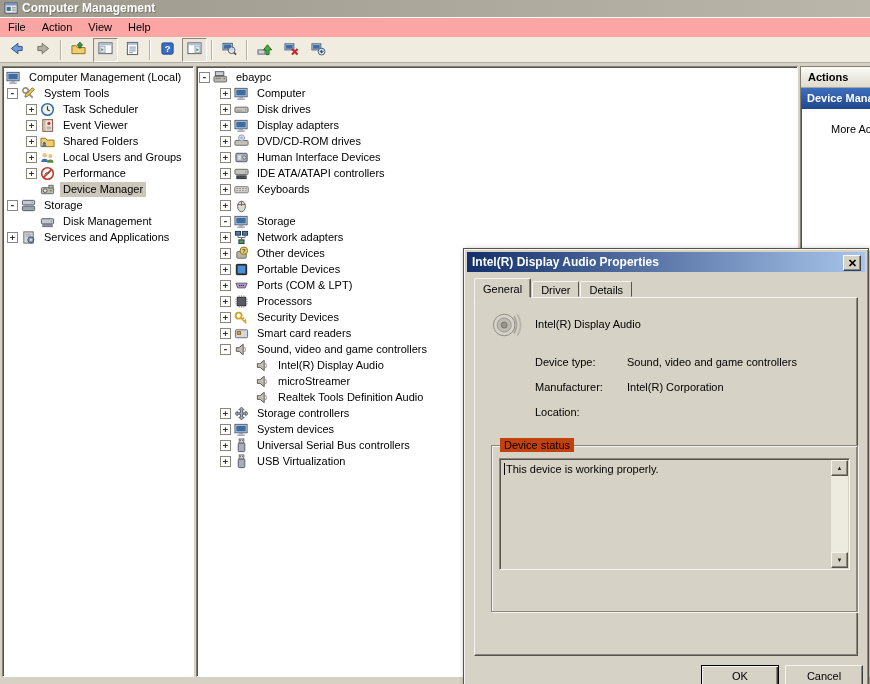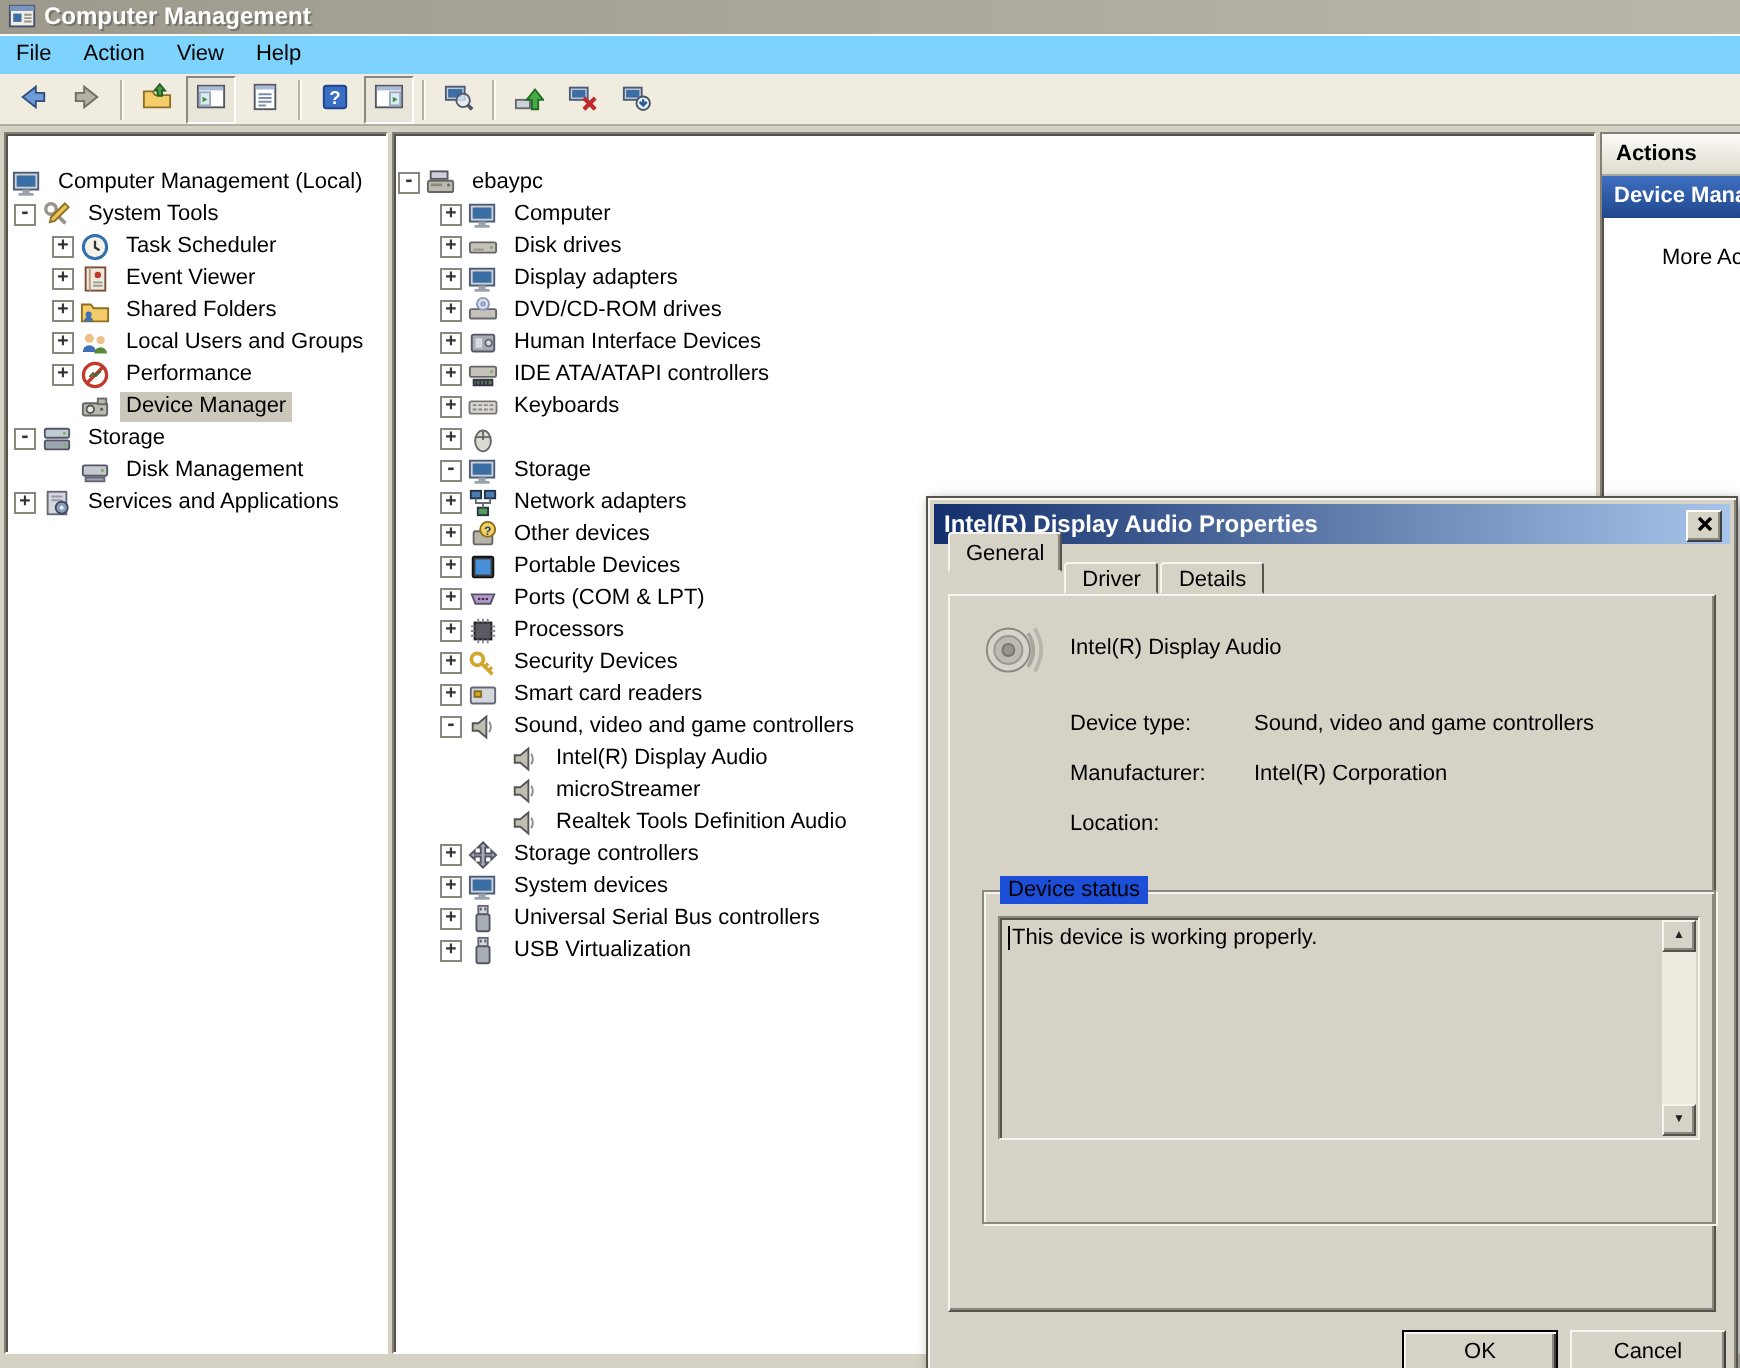--- a/index.html
+++ b/index.html
@@ -2,36 +2,36 @@
 <html><head>
 <meta charset="utf-8">
 <style>
   html,body{margin:0;padding:0}
   body{width:870px;height:684px;overflow:hidden;position:relative;background:#d5d1c4;
        font-family:"Liberation Sans",sans-serif;font-size:11px;color:#000}
   .titlebar{position:absolute;left:0;top:0;right:0;height:17px;
     background:linear-gradient(to right,#9d9a8d,#bab7aa);color:#fff;font-weight:bold;font-size:12px;
     line-height:17px;padding-left:22px;text-shadow:1px 1px 0 rgba(70,70,60,.45)}
   .app-icon{position:absolute;left:4px;top:1px;width:15px;height:15px}
-  .menubar{position:absolute;left:0;top:17px;right:0;height:19px;background:#7dd3fc;
+  .menubar{position:absolute;left:0;top:17px;right:0;height:19px;background:#fca5a5;
     border-top:1px solid #fbfaf4;border-bottom:4px solid #737373;display:flex}
   .menu-item{padding:0 8px;line-height:18px}
   .toolbar{position:absolute;left:0;top:37px;right:0;height:25px;background:#f0ede0;
     border-bottom:1px solid #b2afa2;display:flex;align-items:center;padding-left:3px}
   .tb-btn{width:23px;height:22px;display:flex;align-items:center;justify-content:center;margin:0 1px;
     border:1px solid transparent}
   .tb-btn.pressed{border-color:#8a887c #fff #fff #8a887c;background:#e9e6d9}
   .tb-sep{width:1px;height:20px;background:#b5b2a5;margin:0 3px;border-right:1px solid #fbfaf4}
   .main{position:absolute;left:0;top:63px;right:0;bottom:0}
   .panel{position:absolute;top:3px;bottom:7px;background:#fff;border:1px solid;
     border-color:#828073 #fdfdf8 #fdfdf8 #828073;box-shadow:inset 1px 1px 0 #54524a;overflow:hidden}
   .panel.left{left:2px;width:190px}
   .panel.mid{left:196px;width:600px}
   .panel.actions{left:800px;width:130px}
-  .tree{padding-top:16px}
+  .tree{padding-top:2px}
   .trow{height:16px;display:flex;align-items:center;white-space:nowrap}
   .expander{flex:0 0 11px;height:11px;box-sizing:border-box;border:1px solid #8a887c;background:#fff;
     font:bold 9px/8px "DejaVu Sans Mono",monospace;text-align:center;color:#333;margin-right:3px}
   .expander.empty{visibility:hidden}
   .ticon{flex:0 0 16px;height:15px;margin-right:4px}
   .ticon svg{display:block}
   .tlabel{padding:1px 3px;line-height:13px}
   .tlabel.sel{background:#cbc7bb}
   .actions-header{height:20px;line-height:20px;font-weight:bold;padding-left:7px;
     background:linear-gradient(#fcfbf6,#dedbce);border-bottom:1px solid #a8a69a}
@@ -43,32 +43,32 @@
     box-shadow:inset 1px 1px 0 #f6f4ee,inset -1px -1px 0 #8a887c,2px 2px 6px rgba(0,0,0,.4)}
   .dlg-title{position:absolute;left:3px;top:3px;right:3px;height:20px;
     background:linear-gradient(to right,#14306c,#a7c5ea);color:#fff;font-weight:bold;font-size:12px;
     line-height:20px;padding-left:5px;box-sizing:border-box}
   .dlg-close{position:absolute;right:7px;top:6px;width:16px;height:14px;background:#d6d2c6;
     border:1px solid;border-color:#fff #404040 #404040 #fff;box-shadow:inset -1px -1px 0 #8a887c;
     display:flex;align-items:center;justify-content:center}
   .tabs{position:absolute;left:10px;top:29px;height:20px;display:flex;align-items:flex-end;z-index:3}
   .tab{height:16px;box-sizing:border-box;padding:2px 8px 0;background:#d6d2c6;border:1px solid;
     border-color:#f6f4ee #55534b transparent #f6f4ee;border-radius:2px 2px 0 0;margin:0 1px 1px 0}
-  .tab.active{height:20px;padding-top:4px;margin-bottom:12px;box-shadow:inset -1px 0 0 #8a887c}
+  .tab.active{height:20px;padding-top:4px;margin-bottom:0;box-shadow:inset -1px 0 0 #8a887c}
   .tab-page{position:absolute;left:10px;top:48px;width:384px;height:359px;box-sizing:border-box;
     background:#d6d2c6;border:1px solid;border-color:#f6f4ee #55534b #55534b #f6f4ee;
     box-shadow:inset -1px -1px 0 #8a887c;z-index:2}
   .dev-head-icon{position:absolute;left:17px;top:12px}
   .dev-head-name{position:absolute;left:60px;top:20px}
   .fields{position:absolute;left:60px;top:58px}
   .field-row{display:flex;margin-bottom:13px;white-space:nowrap}
   .field-label{flex:0 0 92px}
   .groupbox{position:absolute;left:16px;top:147px;width:367px;height:167px;box-sizing:border-box;
     border:1px solid #8a887c;box-shadow:1px 1px 0 #f6f4ee,inset 1px 1px 0 #f6f4ee}
-  .groupbox-title{position:absolute;left:8px;top:-8px;background:#1d4ed8;padding:0 4px;line-height:14px}
+  .groupbox-title{position:absolute;left:8px;top:-8px;background:#c2410c;padding:0 4px;line-height:14px}
   .status-box{position:absolute;left:7px;top:12px;right:7px;height:112px;box-sizing:border-box;
     background:#d6d2c6;border:1px solid;border-color:#8a887c #f6f4ee #f6f4ee #8a887c;
     box-shadow:inset 1px 1px 0 #55534b}
   .status-text{position:absolute;left:4px;top:3px;right:22px;line-height:14px}
   .caret{border-left:1px solid #000;margin-right:1px}
   .sbar{position:absolute;right:1px;top:1px;bottom:1px;width:17px;background:#edeae0}
   .sbtn{position:absolute;left:0;width:17px;height:16px;box-sizing:border-box;background:#d6d2c6;
     border:1px solid;border-color:#f6f4ee #55534b #55534b #f6f4ee;box-shadow:inset -1px -1px 0 #8a887c;
     display:flex;align-items:center;justify-content:center;font-size:6px;color:#222}
   .sbtn.up{top:0}.sbtn.down{bottom:0}

